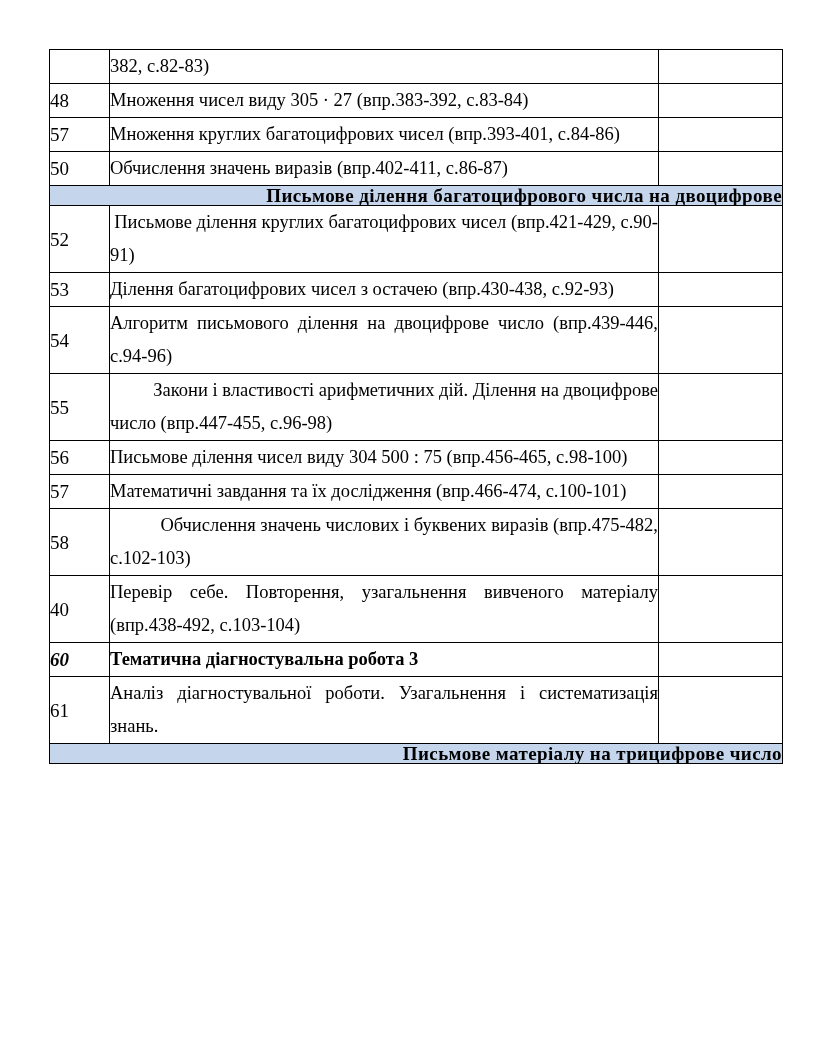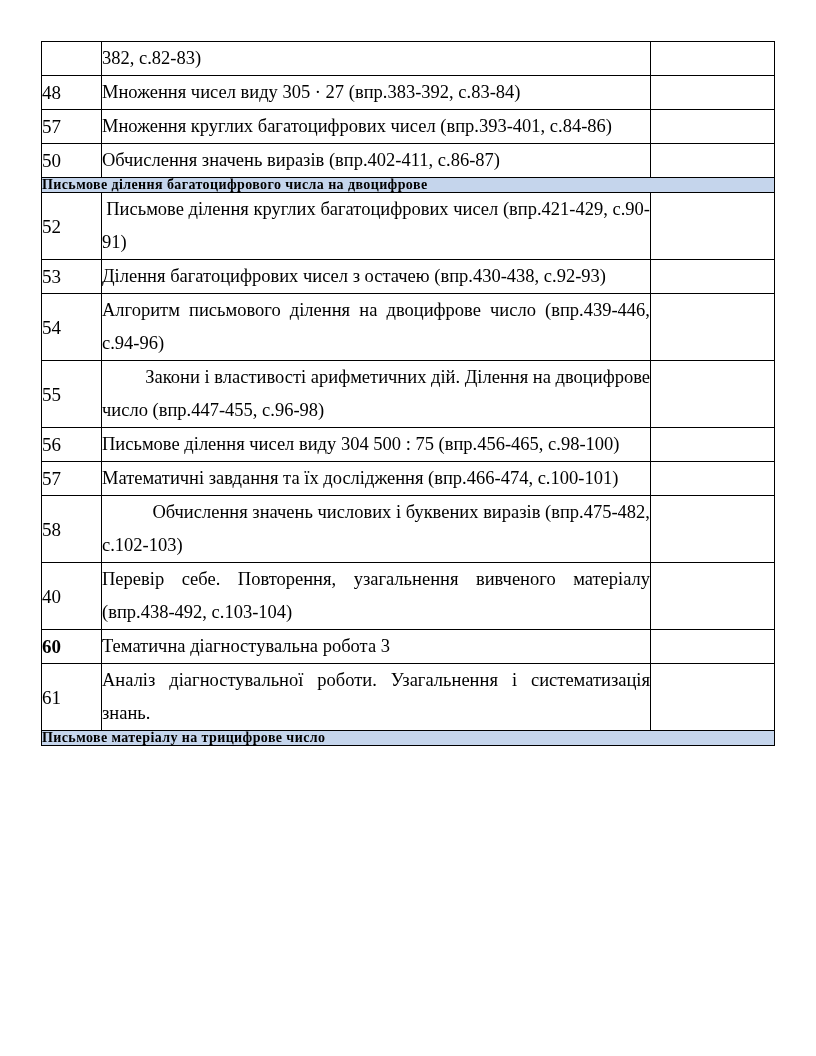--- a/index.html
+++ b/index.html
@@ -21,64 +21,64 @@
     width: 816px;
     height: 1056px;
     box-sizing: border-box;
     padding: 37px 46px 0 37px;
   }
 
   table.plan {
     border-collapse: collapse;
     table-layout: fixed;
     width: 733px;
-    margin: 4px;
+    margin: 12px;
   }
 
   table.plan col.c-num   { width: 60px; }
   table.plan col.c-topic { width: 549px; }
   table.plan col.c-note  { width: 124px; }
 
   table.plan td {
     border: 1px solid #000000;
     vertical-align: middle;
     padding: 0;
   }
 
   
   td.num {
     text-align: left;
     font-size: 19px;
     line-height: 1.0;
     padding: 2px 2px;
   }
-  td.num.bold { font-weight: bold; }
+  td.num.bold { font-weight: bold; font-style: italic; }
 
   
   td.topic {
     text-align: justify;
     text-align-last: left;
     font-size: 18.5px;
     line-height: 33px;
     padding: 3px 7px 3px 8px;
     hyphens: none;
     word-spacing: normal;
   }
-  td.topic.bold { font-weight: normal; }
+  td.topic.bold { font-weight: bold; }
   td.topic.nojust { text-align: right; }
 
   
   td.note { }
 
   
   td.section {
     background: #c5d5ec;
-    text-align: left;
+    text-align: right;
     font-weight: bold;
-    font-size: 14px;
+    font-size: 19px;
     letter-spacing: 0.4px;
     padding: 5px 4px 6px 4px;
     line-height: 1.0;
   }
 
   
   td.topic.cont {
     text-align: left;
   }
 </style>

